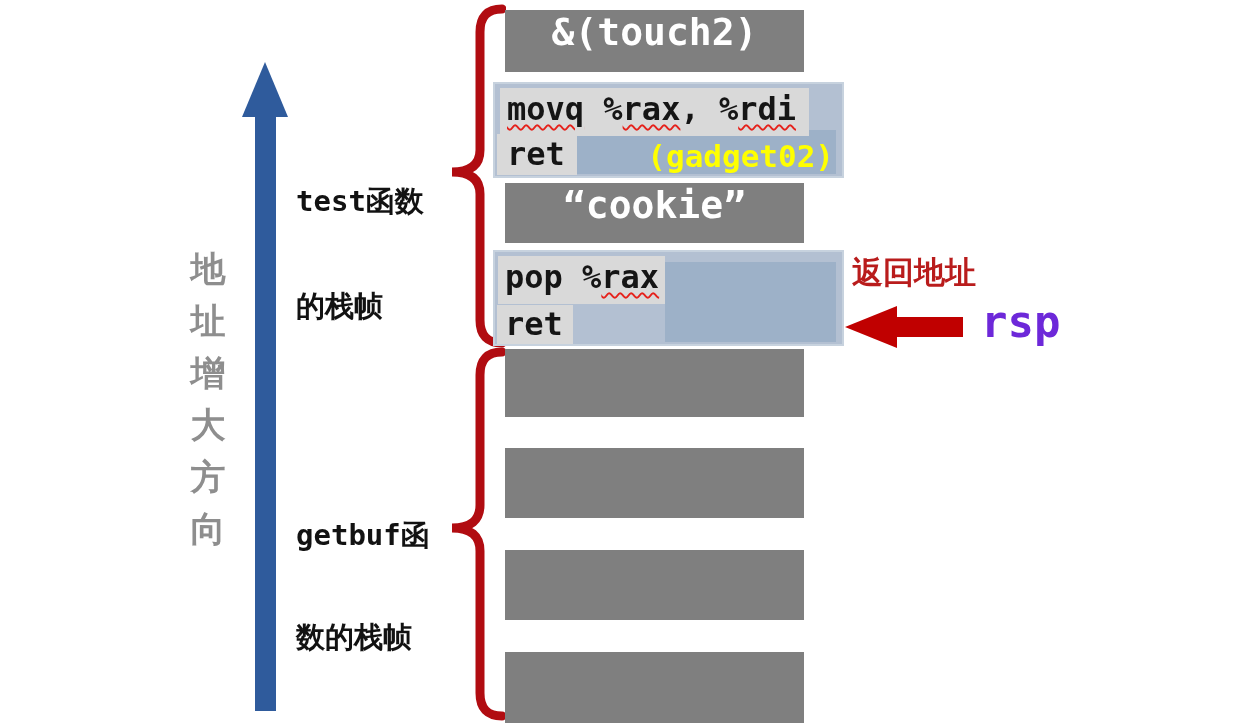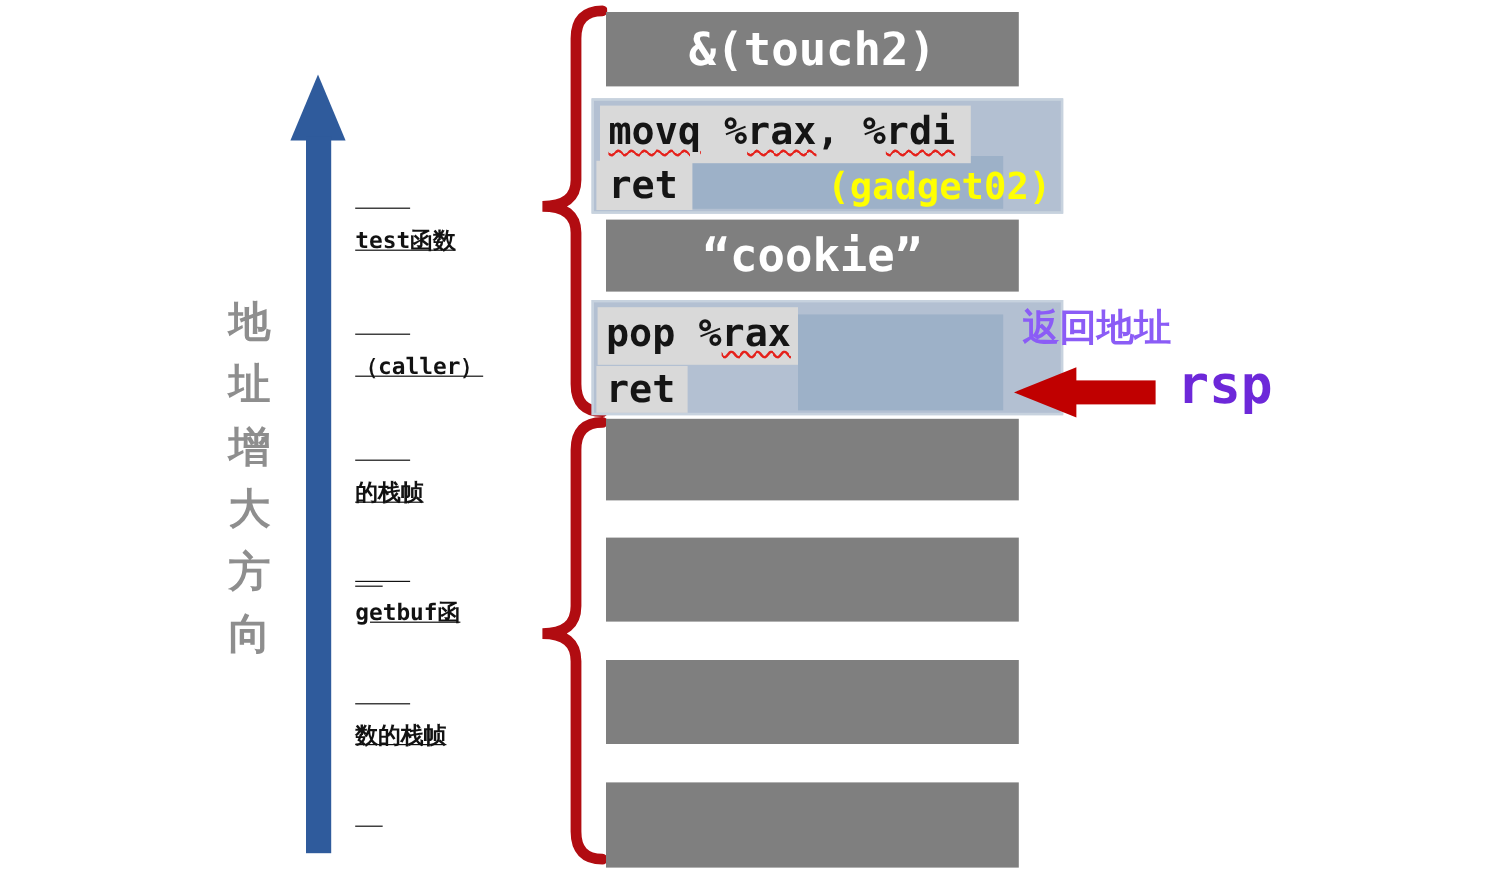--- a/index.html
+++ b/index.html
@@ -18,46 +18,46 @@
   }
 
   
   .blue-shaft { left:255px; top:114px; width:21px; height:597px; background:#2f5b9c; }
   .blue-head  { left:242px; top:62px; width:0; height:0;
                 border-left:23px solid transparent; border-right:23px solid transparent;
                 border-bottom:55px solid #2f5b9c; }
 
   
   .frame-label {
-    font-weight:bold; color:#121212; font-size:19px; line-height:35px;
-    font-family:"DejaVu Sans Mono","DejaVu Sans",monospace; white-space:pre;text-decoration:underline;
+    font-weight:bold; color:#121212; font-size:29px; line-height:35px;
+    font-family:"DejaVu Sans Mono","DejaVu Sans",monospace; white-space:pre;
   }
   .test-label   { left:296px; top:114px; }
-  .getbuf-label { left:296px; top:426px; line-height:34px; }
+  .getbuf-label { left:296px; top:450px; line-height:34px; }
 
   
   .brace path { fill:none; stroke:#b10c11; stroke-width:9; stroke-linecap:round; }
 
   
   .slot {
-    left:505px; width:344px; background:#7f7f7f;
-    display:flex; align-items:center; justify-content:center;
+    left:505px; width:299px; background:#7f7f7f;
+    display:flex; align-items:flex-start; justify-content:center;
     color:#ffffff; font-weight:bold; font-size:38px;
     font-family:"DejaVu Sans Mono",monospace;
   }
   .slot-touch2 { top:10px;  height:62px; }
   .slot-cookie { top:183px; height:60px; }
   .slot-e1 { top:349px; height:68px; }
   .slot-e2 { top:448px; height:70px; }
   .slot-e3 { top:550px; height:70px; }
   .slot-e4 { top:652px; height:71px; }
 
   
   .gadget {
-    left:493px; width:393px; height:96px; box-sizing:border-box;
+    left:493px; width:351px; height:96px; box-sizing:border-box;
     background:#b3c0d2; border:2px solid #c7d2de;
     font-family:"DejaVu Sans Mono",monospace; font-weight:bold;
   }
   .gadget .band { position:absolute; background:#9db1c8; }
   .gadget .chip { position:absolute; background:#d9d9d9; }
   .code-line { position:absolute; white-space:pre; font-size:32px; color:#151515; line-height:36px; }
   .gtag { position:absolute; color:#ffff00; font-size:31px; letter-spacing:0px;margin-left:24px; }
   .sq { text-decoration:underline; text-decoration-style:wavy; text-decoration-color:#e5211b;
         text-decoration-thickness:2px; text-underline-offset:4px; }
 
@@ -69,21 +69,21 @@
   .g02-tag { right:8px; top:54px; }
 
   .g01-chip1 { left:3px;  top:4px;  width:167px; height:48px; }
   .g01-band  { left:170px; top:10px; width:171px; height:80px; }
   .g01-chip2 { left:2px;  top:53px; width:76px;  height:39px; }
   .g01-l1 { left:10px; top:7px;text-align:center; }
   .g01-l2 { left:10px; top:54px; }
   .g01-tag { right:8px; top:56px; }
 
   
-  .return-label { left:852px; top:252px; color:#8b5cf6; font-size:31px; font-weight:bold;
+  .return-label { left:852px; top:252px; color:#b91c1c; font-size:31px; font-weight:bold;
                   font-family:"DejaVu Sans", sans-serif; }
   .rsp-head  { left:845px; top:306px; width:0; height:0;
                border-top:21px solid transparent; border-bottom:21px solid transparent;
                border-right:52px solid #c00000; }
   .rsp-shaft { left:895px; top:317px; width:68px; height:20px; background:#c00000; }
   .rsp-label { left:981px; top:296px; color:#6d28d9; font-size:44px; font-weight:bold;
                font-family:"DejaVu Sans Mono",monospace; }
 </style>
 </head>
 <body>
@@ -97,21 +97,20 @@
     <span>大</span>
     <span>方</span>
     <span>向</span>
   </div>
 
   <div class="abs blue-head"></div>
   <div class="abs blue-shaft"></div>
 
   <div class="abs frame-label test-label">
     <div>test函数</div>
-    <div>（caller）</div>
     <div>的栈帧</div>
   </div>
 
   <div class="abs frame-label getbuf-label">
     <div>getbuf函</div>
     <div>数的栈帧</div>
   </div>
 
   <svg class="abs brace" style="left:438px; top:4px;" width="68" height="344" viewBox="0 0 68 344">
     <path d="M 64 5 Q 42 5 42 28 L 42 146 Q 42 168 14 168 Q 42 168 42 190 L 42 316 Q 42 339 64 339"></path>

